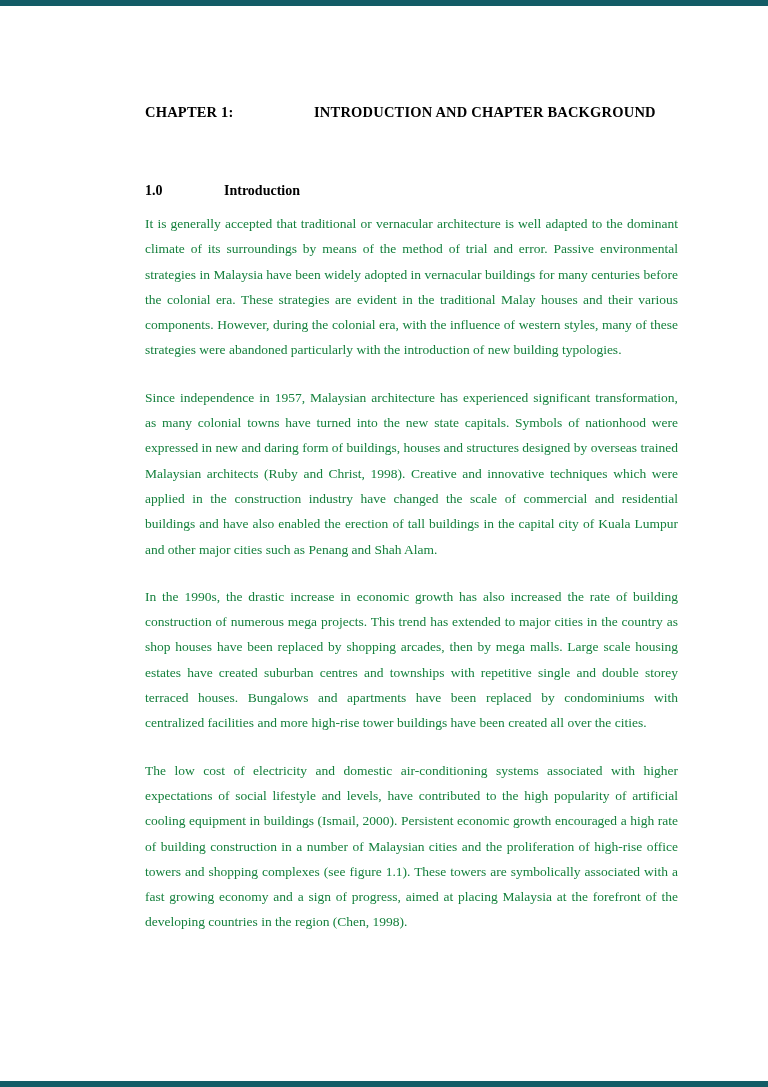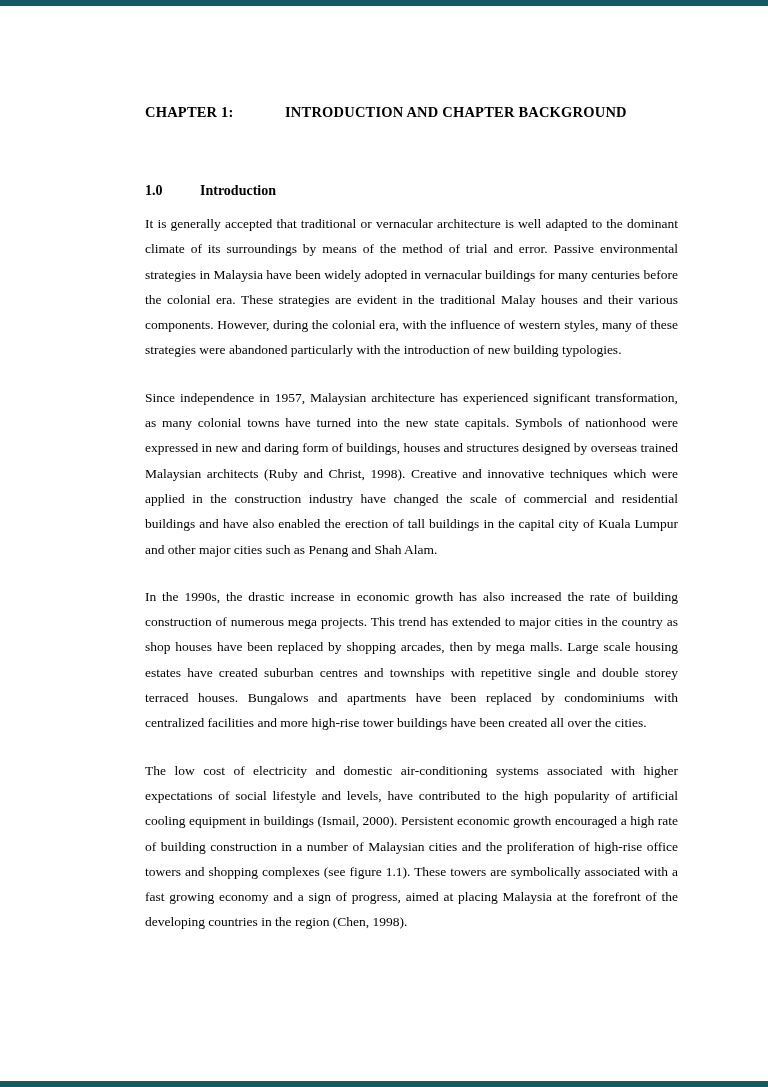--- a/index.html
+++ b/index.html
@@ -29,42 +29,44 @@
     top: 104px;
     left: 145px;
     width: 533px;
   }
   .chapter-heading {
     display: flex;
     font-weight: bold;
     font-size: 14.5px;
     letter-spacing: 0.2px;
     color: #000000;
+    gap: 29px;
   }
   .chapter-heading .chapter-label {
     width: 140px;
     flex: 0 0 140px;
   }
   .section-heading {
     display: flex;
     font-weight: bold;
     font-size: 14px;
     color: #000000;
     margin-top: 62px;
     margin-bottom: 12px;
+    gap: 24px;
   }
   .section-heading .section-number {
     width: 55px;
     flex: 0 0 55px;
   }
   .body-text p {
     font-size: 13.5px;
     line-height: 25.3px;
     text-align: justify;
-    color: #000000;
+    color: #15803d;
     margin-bottom: 22px;
   }
   .body-text p:last-child { margin-bottom: 16px; }
 </style>
 </head>
 <body>
 
 <div class="page">
 
   <div class="frame-bar top"></div>

